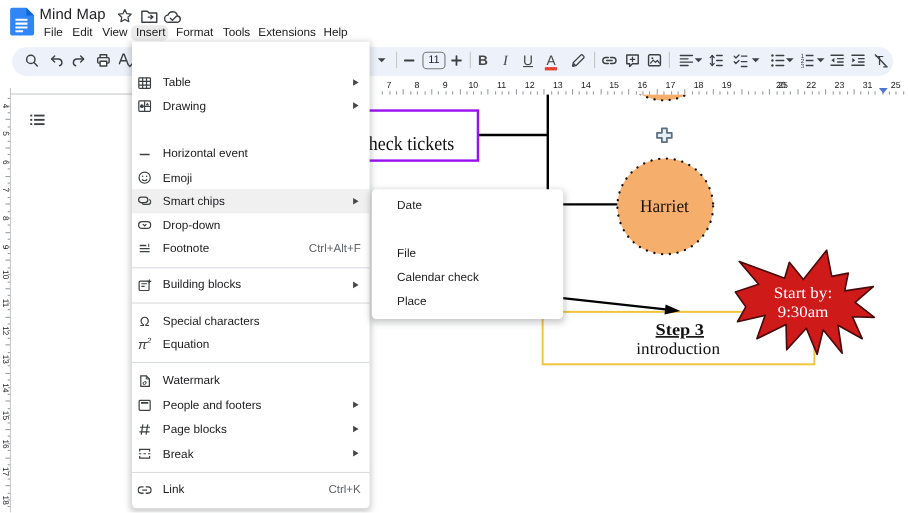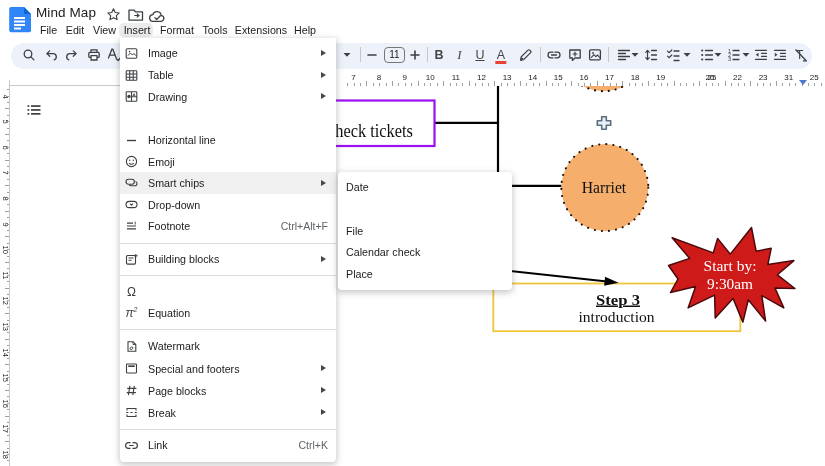--- a/index.html
+++ b/index.html
@@ -29,21 +29,21 @@
 
 #menu{position:absolute;left:120px;top:38px;width:216px;height:424px;background:#fff;border-radius:0 0 4px 4px;box-shadow:0 2px 6px 1px rgba(60,64,67,.28);z-index:10}
 .mrow{position:absolute;left:0;width:100%;height:22px}
 .mic{position:absolute;left:4.5px;top:4px;width:14px;height:14px;display:flex;align-items:center;justify-content:center}
 .mic svg{display:block}
 .mlabel{position:absolute;left:28px;top:0;line-height:22px;font-size:10.7px;color:#202124;white-space:nowrap}
 .msc{position:absolute;right:8px;top:0;line-height:22px;font-size:10.5px;color:#5f6368}
 .marr{position:absolute;left:201px;top:7.5px;width:0;height:0;border-top:3.5px solid transparent;border-bottom:3.5px solid transparent;border-left:5px solid #444746}
 .msep{position:absolute;left:0;width:100%;height:1px;background:#dadce0}
 #submenu{position:absolute;left:338px;top:172px;width:174px;height:118px;background:#fff;border-radius:4px;box-shadow:0 2px 6px 1px rgba(60,64,67,.28);z-index:11}
-.srow{position:absolute;left:0;width:100%;height:22px;line-height:22px;font-size:10.7px;color:#202124;padding-left:8px}
+.srow{position:absolute;left:0;width:100%;height:22px;line-height:22px;font-size:10.7px;color:#202124;padding-left:23px}
 #insertpill{position:absolute;left:118.5px;top:22.5px;width:34.5px;height:14px;background:#ebebeb;border-radius:5px}
 #outline{position:absolute;left:27px;top:102px}
 </style></head><body>
 <div id="app">
     <svg width="825" height="381" viewBox="0 85 825 381" style="position:absolute;left:0;top:85px" font-family="'Liberation Serif',serif">
 <circle cx="603.5" cy="48" r="43.2" fill="#f6ae6c" stroke="#1a1208" stroke-width="2.1" stroke-dasharray="0.1 6.83" stroke-linecap="round"></circle>
 <path d="M498 85V287" stroke="#000" stroke-width="2.2"></path>
 <path d="M434 122.8h64" stroke="#000" stroke-width="2.2"></path>
 <path d="M498 185.8h63.5" stroke="#000" stroke-width="2.2"></path>
 <rect x="301" y="100.5" width="133.5" height="45.5" fill="#fff" stroke="#9a10f0" stroke-width="2.2"></rect>
@@ -420,31 +420,20 @@
     </div>
     <div id="outline"><svg width="14" height="12" viewBox="0 0 14 12" fill="#3c4043">
 <rect x="0.5" y="1.2" width="1.8" height="1.7"></rect>
         <rect x="4" y="1.2" width="9.5" height="1.7"></rect>
 <rect x="0.5" y="5.1" width="1.8" height="1.7"></rect>
         <rect x="4" y="5.1" width="9.5" height="1.7"></rect>
 <rect x="0.5" y="9" width="1.8" height="1.7"></rect>
         <rect x="4" y="9" width="9.5" height="1.7"></rect>
 </svg></div>
     <div id="menu">
-      <div class="mrow" style="top:4.0px">
-        <span class="mic">
-          <svg width="13" height="13" viewBox="0 0 13 13" fill="none" stroke="#3c4043" stroke-width="1.1">
-            <rect x="1.2" y="1.7" width="10.6" height="9.6" rx="1.2"></rect>
-            <path d="M3 8.6l2.4-2.6 2 2 1.6-1.6 1.8 2.2" stroke-width="1"></path>
-            <circle cx="4.6" cy="4.6" r="0.8" fill="#3c4043" stroke="none"></circle>
-          </svg>
-        </span>
-        <span class="mlabel">Image</span>
-        <span class="marr"></span>
-      </div>
       <div class="mrow" style="top:26.0px">
         <span class="mic">
           <svg width="13" height="13" viewBox="0 0 13 13" fill="none" stroke="#3c4043" stroke-width="1.1">
             <rect x="1.2" y="1.7" width="10.6" height="9.6" rx="0.8"></rect>
             <path d="M1.2 5h10.6M1.2 8.3h10.6M4.7 1.7v9.6M8.2 1.7v9.6"></path>
           </svg>
         </span>
         <span class="mlabel">Table</span>
         <span class="marr"></span>
       </div>
@@ -459,21 +448,21 @@
         </span>
         <span class="mlabel">Drawing</span>
         <span class="marr"></span>
       </div>
       <div class="mrow" style="top:91.0px">
         <span class="mic">
           <svg width="13" height="13" viewBox="0 0 13 13" fill="none" stroke="#3c4043" stroke-width="1.1">
             <path d="M2 6.5h9" stroke-width="1.4"></path>
           </svg>
         </span>
-        <span class="mlabel">Horizontal line</span>
+        <span class="mlabel">Horizontal event</span>
       </div>
       <div class="mrow" style="top:112.5px">
         <span class="mic">
           <svg width="13" height="13" viewBox="0 0 13 13" fill="none" stroke="#3c4043" stroke-width="1.1">
             <circle cx="6.5" cy="6.5" r="5.1"></circle>
             <circle cx="4.7" cy="5.2" r="0.7" fill="#3c4043" stroke="none"></circle>
             <circle cx="8.3" cy="5.2" r="0.7" fill="#3c4043" stroke="none"></circle>
             <path d="M4.2 8c.6.9 1.4 1.3 2.3 1.3S8.2 8.9 8.8 8"></path>
           </svg>
         </span>
@@ -516,20 +505,21 @@
             <path d="M10.8 1v3.6M9 2.8h3.6" stroke-width="1.1"></path>
           </svg>
         </span>
         <span class="mlabel">Building blocks</span>
         <span class="marr"></span>
       </div>
       <div class="mrow" style="top:243.0px">
         <span class="mic">
           <span style="font-size:12px;color:#3c4043;font-weight:500">Ω</span>
         </span>
+        <span class="mlabel">Special characters</span>
       </div>
       <div class="mrow" style="top:264.0px">
         <span class="mic">
           <span style="font-size:12px;color:#3c4043;font-style:italic">π<sup style="font-size:7px">2</sup></span>
         </span>
         <span class="mlabel">Equation</span>
       </div>
       <div class="mrow" style="top:297.0px">
         <span class="mic">
           <svg width="13" height="13" viewBox="0 0 13 13" fill="none" stroke="#3c4043" stroke-width="1.1">
@@ -540,21 +530,21 @@
         </span>
         <span class="mlabel">Watermark</span>
       </div>
       <div class="mrow" style="top:319.5px">
         <span class="mic">
           <svg width="13" height="13" viewBox="0 0 13 13" fill="none" stroke="#3c4043" stroke-width="1.1">
             <rect x="1.5" y="2" width="10" height="9" rx="0.8"></rect>
             <path d="M3.2 4.2h6.6" stroke-width="1.6"></path>
           </svg>
         </span>
-        <span class="mlabel">Special and footers</span>
+        <span class="mlabel">People and footers</span>
         <span class="marr"></span>
       </div>
       <div class="mrow" style="top:341.5px">
         <span class="mic">
           <svg width="13" height="13" viewBox="0 0 13 13" fill="none" stroke="#3c4043" stroke-width="1.1">
             <path d="M4.9 1.8L3.4 11.2M9.3 1.8L7.8 11.2M2.2 4.4h9.2M1.7 8.6h9.2" stroke-width="1.1"></path>
           </svg>
         </span>
         <span class="mlabel">Page blocks</span>
         <span class="marr"></span>

